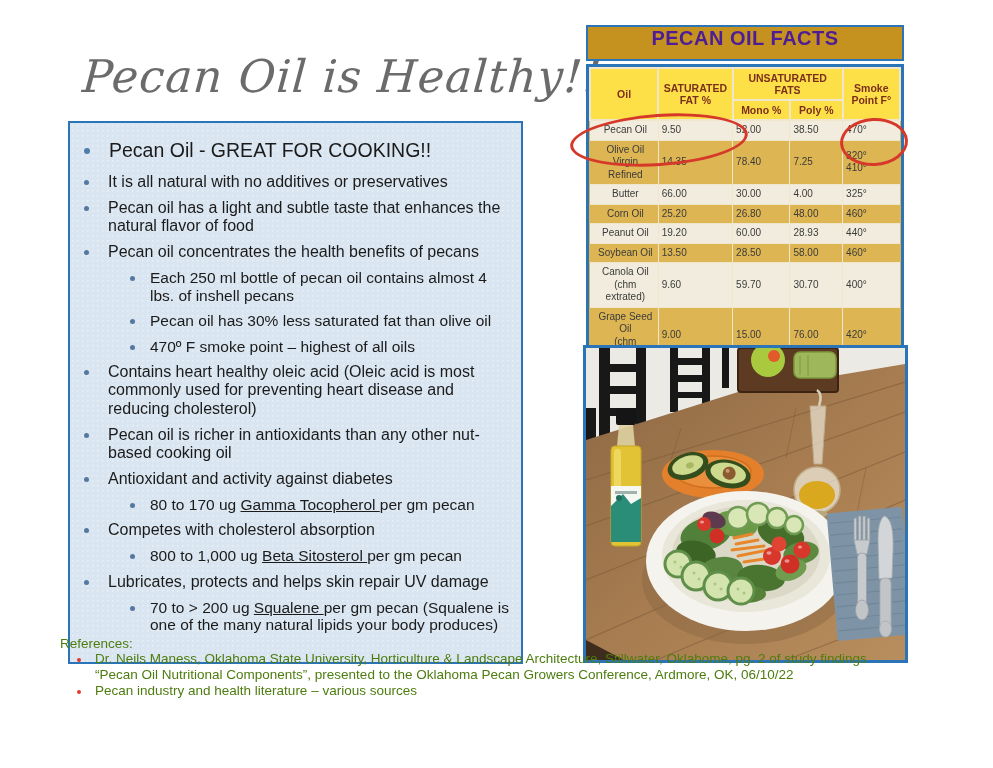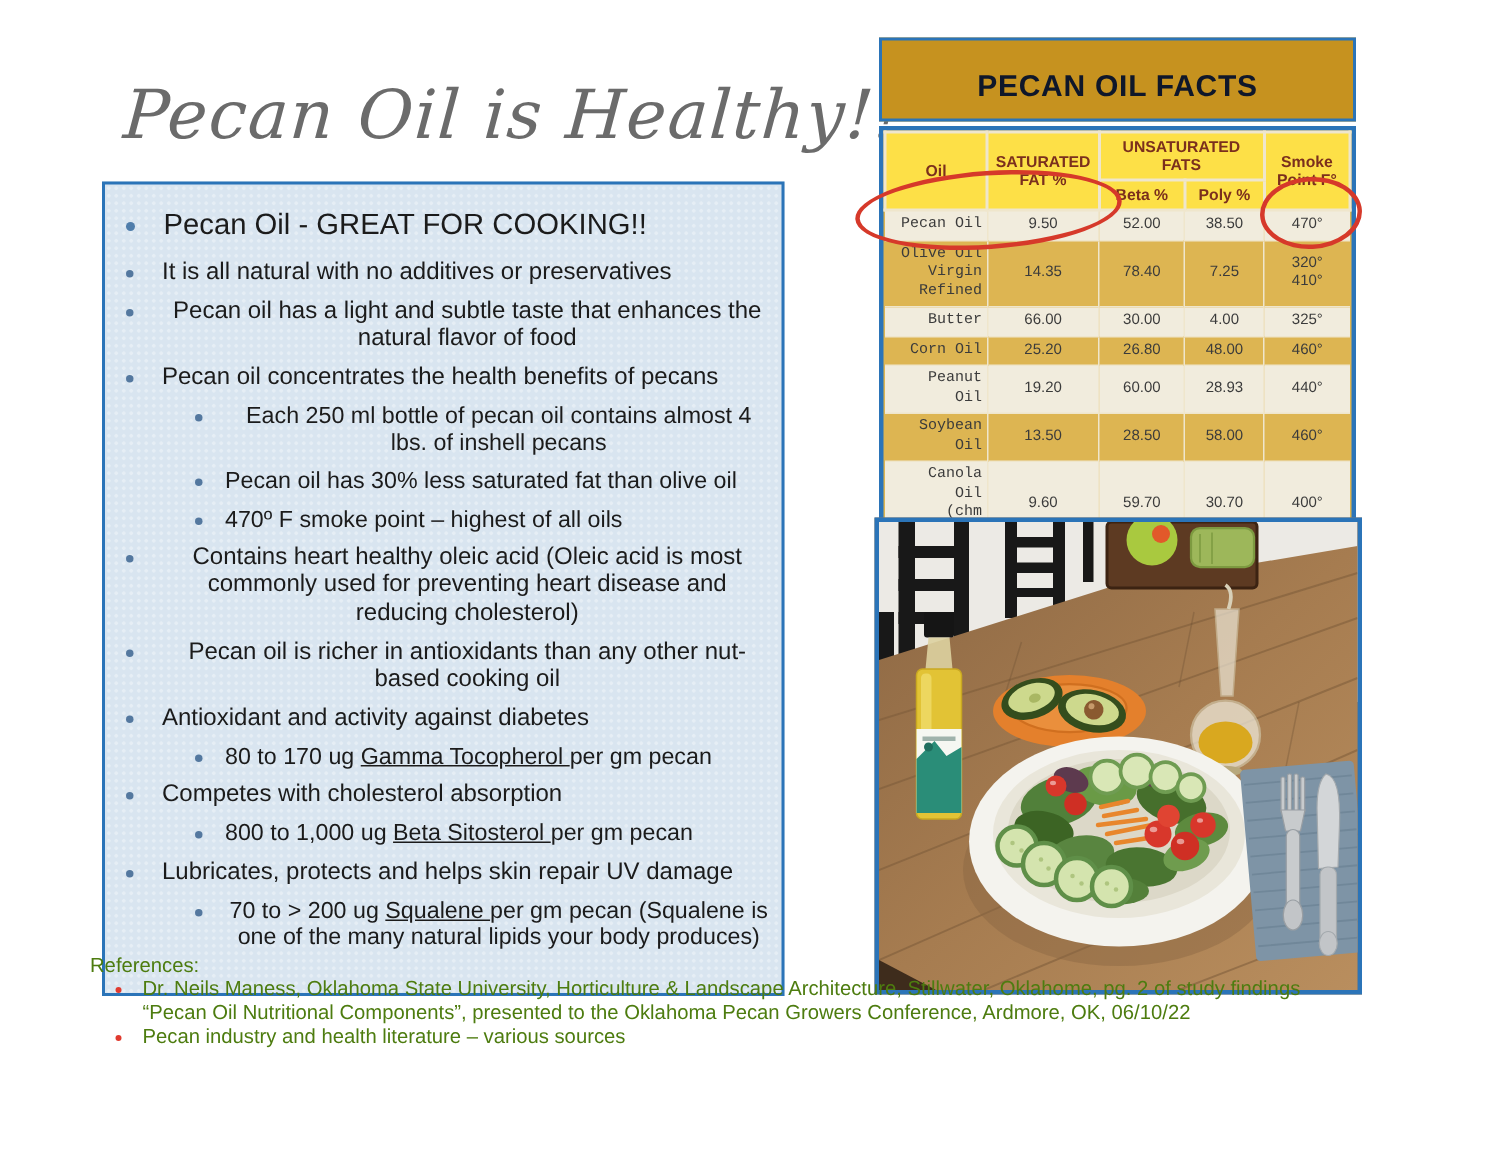--- a/index.html
+++ b/index.html
@@ -17,51 +17,51 @@
   }
 
   
   .content-box {
     position:absolute; left:68px; top:121px; width:455px; height:543px;
     background:#d9e5f0; border:2px solid #2b74b8; box-sizing:border-box;
     padding:16px 6px 0 0; overflow:hidden;
     background-image:radial-gradient(rgba(255,255,255,0.35) 1px, transparent 1px);
     background-size:5px 5px;
   }
-  .li { display:flex; margin-bottom:8px; color:#1b1b1b;text-align:center; }
+  .li { display:flex; margin-bottom:8px; color:#1b1b1b; }
   .li .dot { flex:0 0 5px; width:5px; height:5px; border-radius:50%; background:#54789f; margin-top:7px; }
   .l1 { padding-left:14px; }
   .l1 .dot { margin-right:19px; }
   .l2i { padding-left:60px; }
   .l2i .dot { margin-right:15px; }
   .li .txt { font-size:16px; line-height:1.13; }
   .l2i .txt { font-size:15.5px; }
   .big { margin-bottom:12px; }
   .big .dot { flex:0 0 6px; width:6px; height:6px; background:#4f7dab; margin-top:9px; }
   .big .txt { font-size:19.5px; }
   .u { text-decoration:underline; }
 
   
   .facts { position:absolute; left:586px; top:25px; width:318px; }
   .facts-title {
-    background:#c6921f; border:2px solid #2b74b8; color:#0f172a;
-    font-weight:bold; font-size:20px; text-align:center; padding:20px 0 9px;
+    background:#c6921f; border:2px solid #2b74b8; color:#4c1d95;
+    font-weight:bold; font-size:20px; text-align:center; padding:0 0 9px;
     letter-spacing:0.5px;
   }
   .facts-tablewrap { margin-top:3px; border:3px solid #2b74b8; background:#ddb552; }
   .facts table { width:100%; border-collapse:collapse; }
   .facts th {
     background:#fde047; color:#7b2f1d; font-weight:bold; font-size:10.5px;
     border:2px solid #efe6cc; padding:3px 1px; text-align:center; line-height:1.15;
   }
   .facts td {
-    padding:3px 3px; text-align:center; color:#3b3b3b; font-size:10px;
+    padding:3px 3px; text-align:left; color:#3b3b3b; font-size:10px;
     line-height:1.25; border-top:1px solid #efe6cc; border-left:1px solid #efe6cc;
   }
-  .facts td.oilname { text-align:right; padding-left:6px; border-left:none;font-family:Liberation Mono, monospace; }
+  .facts td.oilname { text-align:center; padding-left:6px; border-left:none; }
   .facts tbody tr:nth-child(odd)  { background:#f1ecdd; }
   .facts tbody tr:nth-child(even) { background:#ddb552; }
   .cell2 { display:block; }
   .ellipse { position:absolute; border:3px solid #d6392a; border-radius:50%; pointer-events:none; z-index:5; }
   .e1 { left:-16px; top:89px; width:172px; height:46px; transform:rotate(-4deg); }
   .e2 { left:254px; top:93px; width:62px; height:42px; transform:rotate(-3deg); }
 
   
   .photo {
     position:absolute; left:583px; top:345px; width:325px; height:318px;
@@ -158,21 +158,21 @@
             <col style="width:18.5%">
           </colgroup>
         <thead>
           <tr>
             <th rowspan="2">Oil</th>
             <th rowspan="2">SATURATED FAT %</th>
             <th colspan="2">UNSATURATED FATS</th>
             <th rowspan="2">Smoke Point F°</th>
           </tr>
           <tr>
-            <th>Beta %</th>
+            <th>Mono %</th>
             <th>Poly %</th>
           </tr>
         </thead>
         <tbody>
           <tr>
               <td class="oilname"><span>Pecan Oil</span></td>
               <td>9.50</td>
               <td>52.00</td>
               <td>38.50</td>
               <td><span>470°</span></td>

